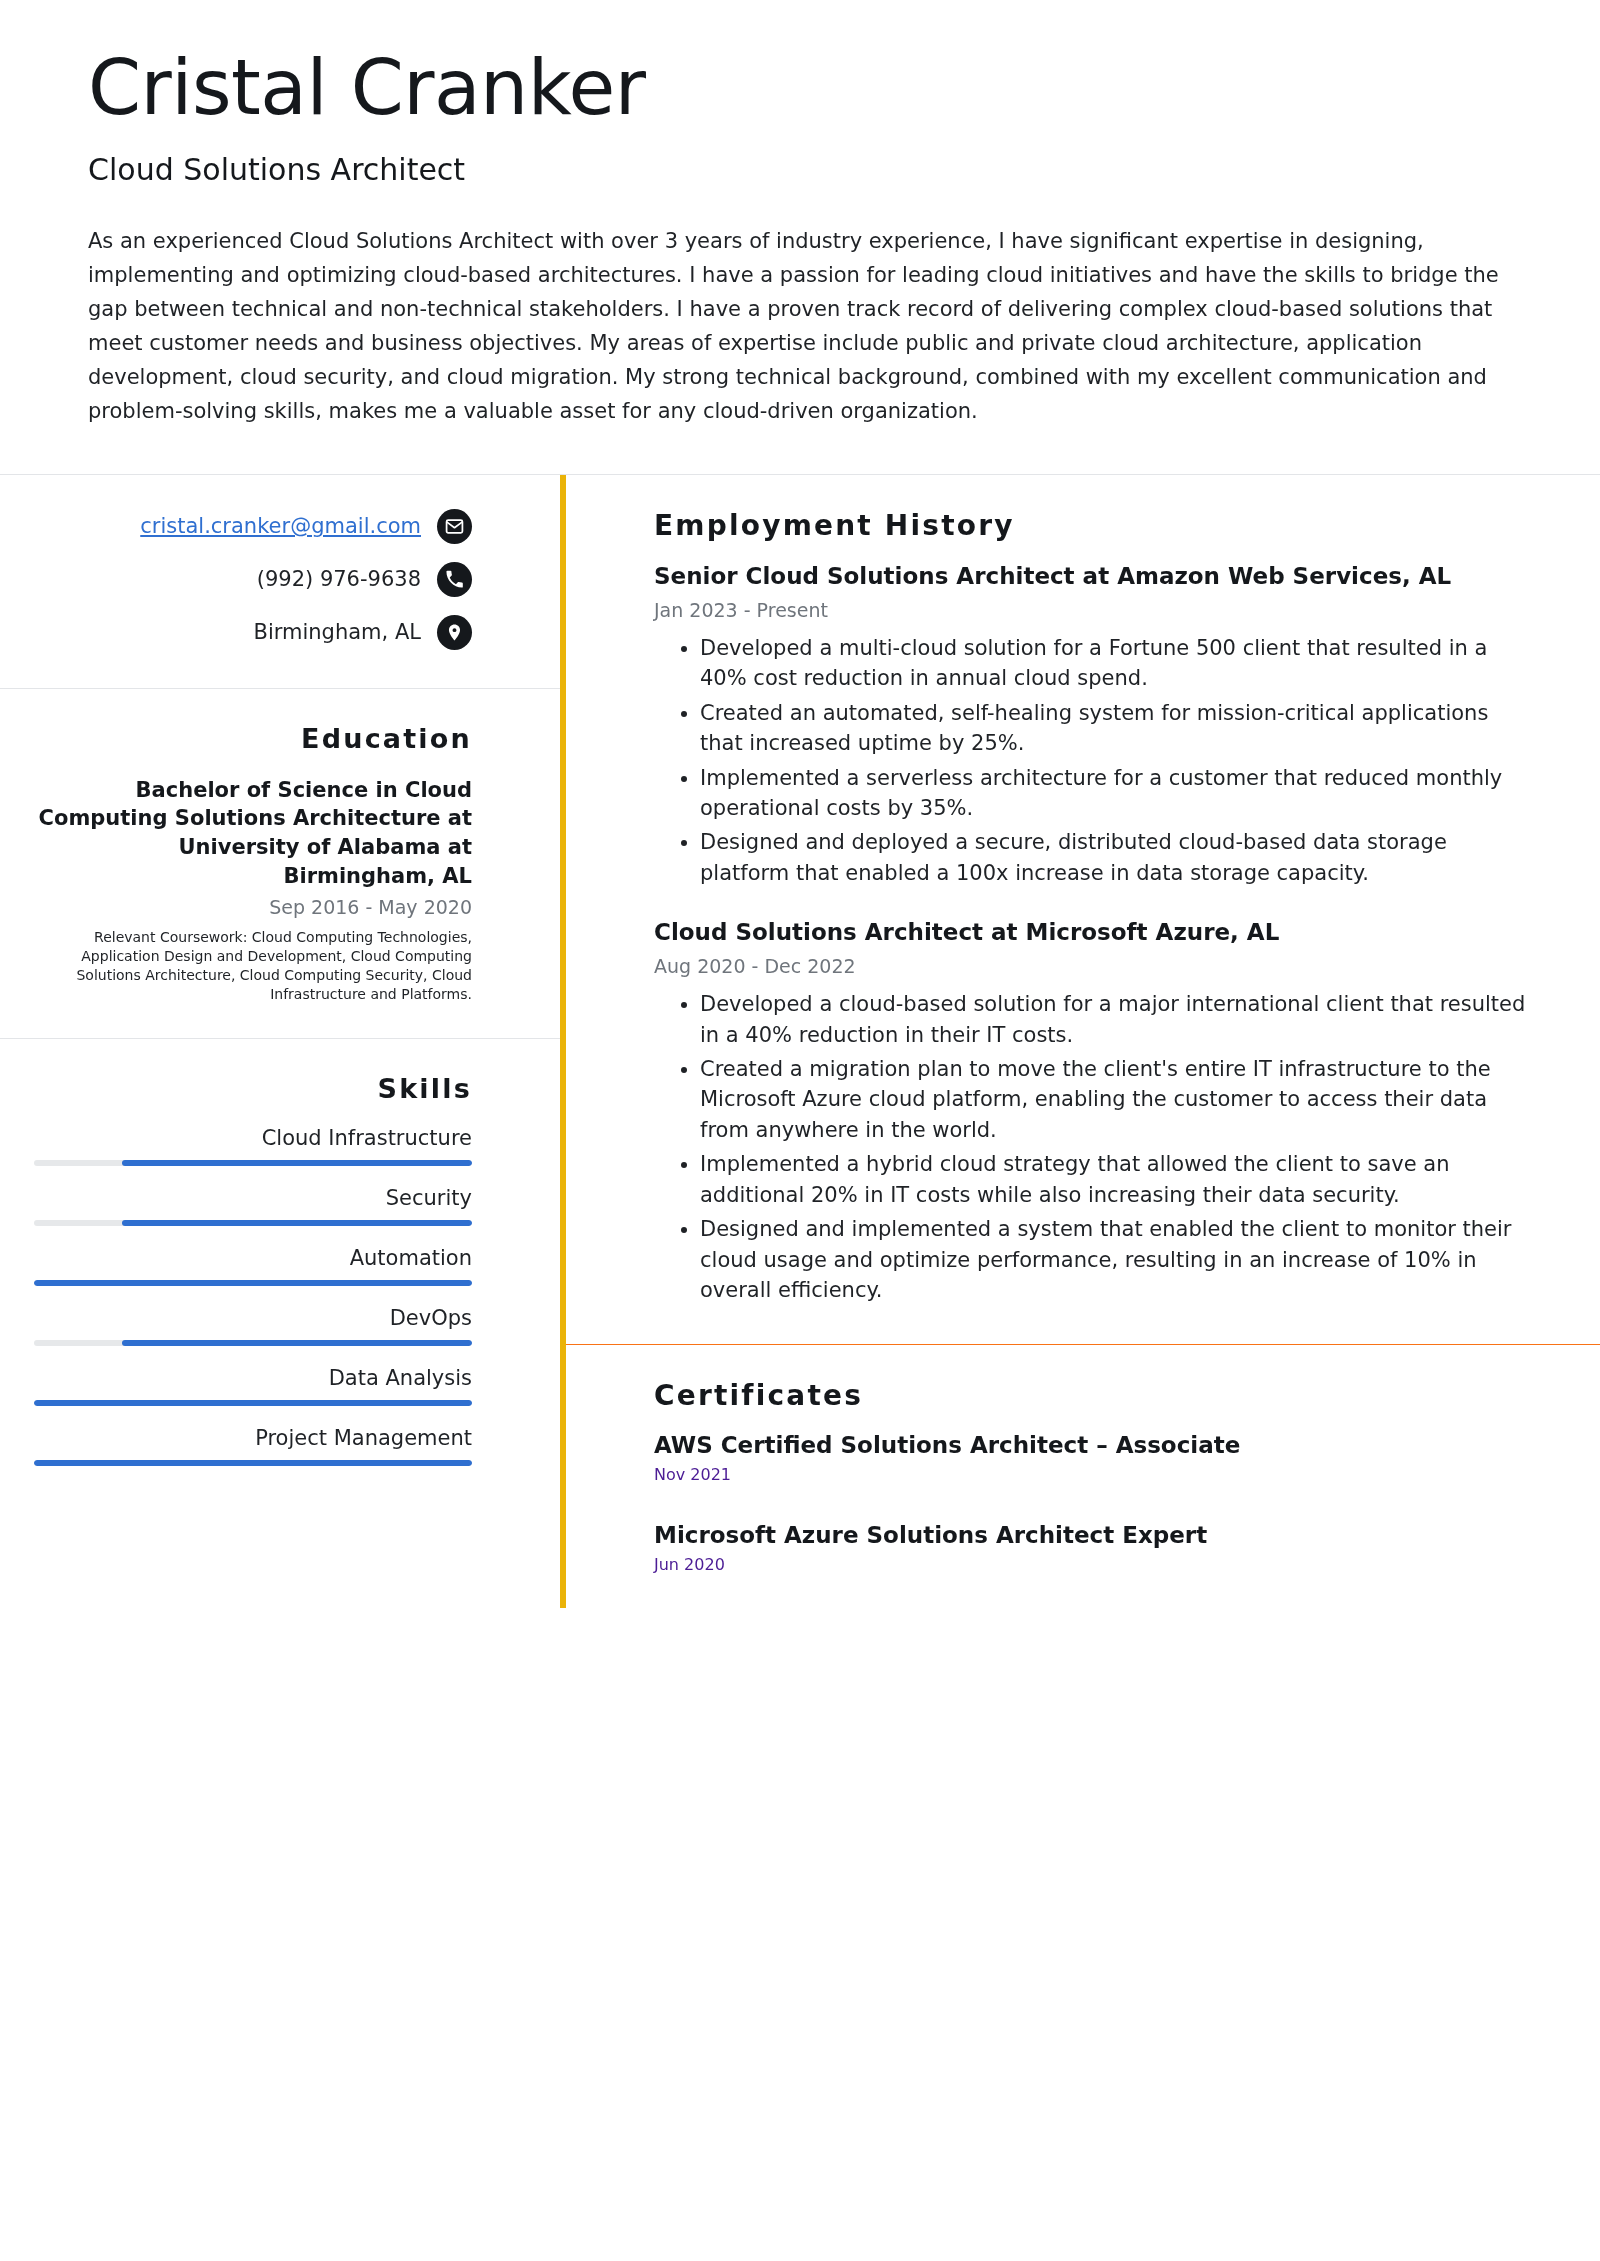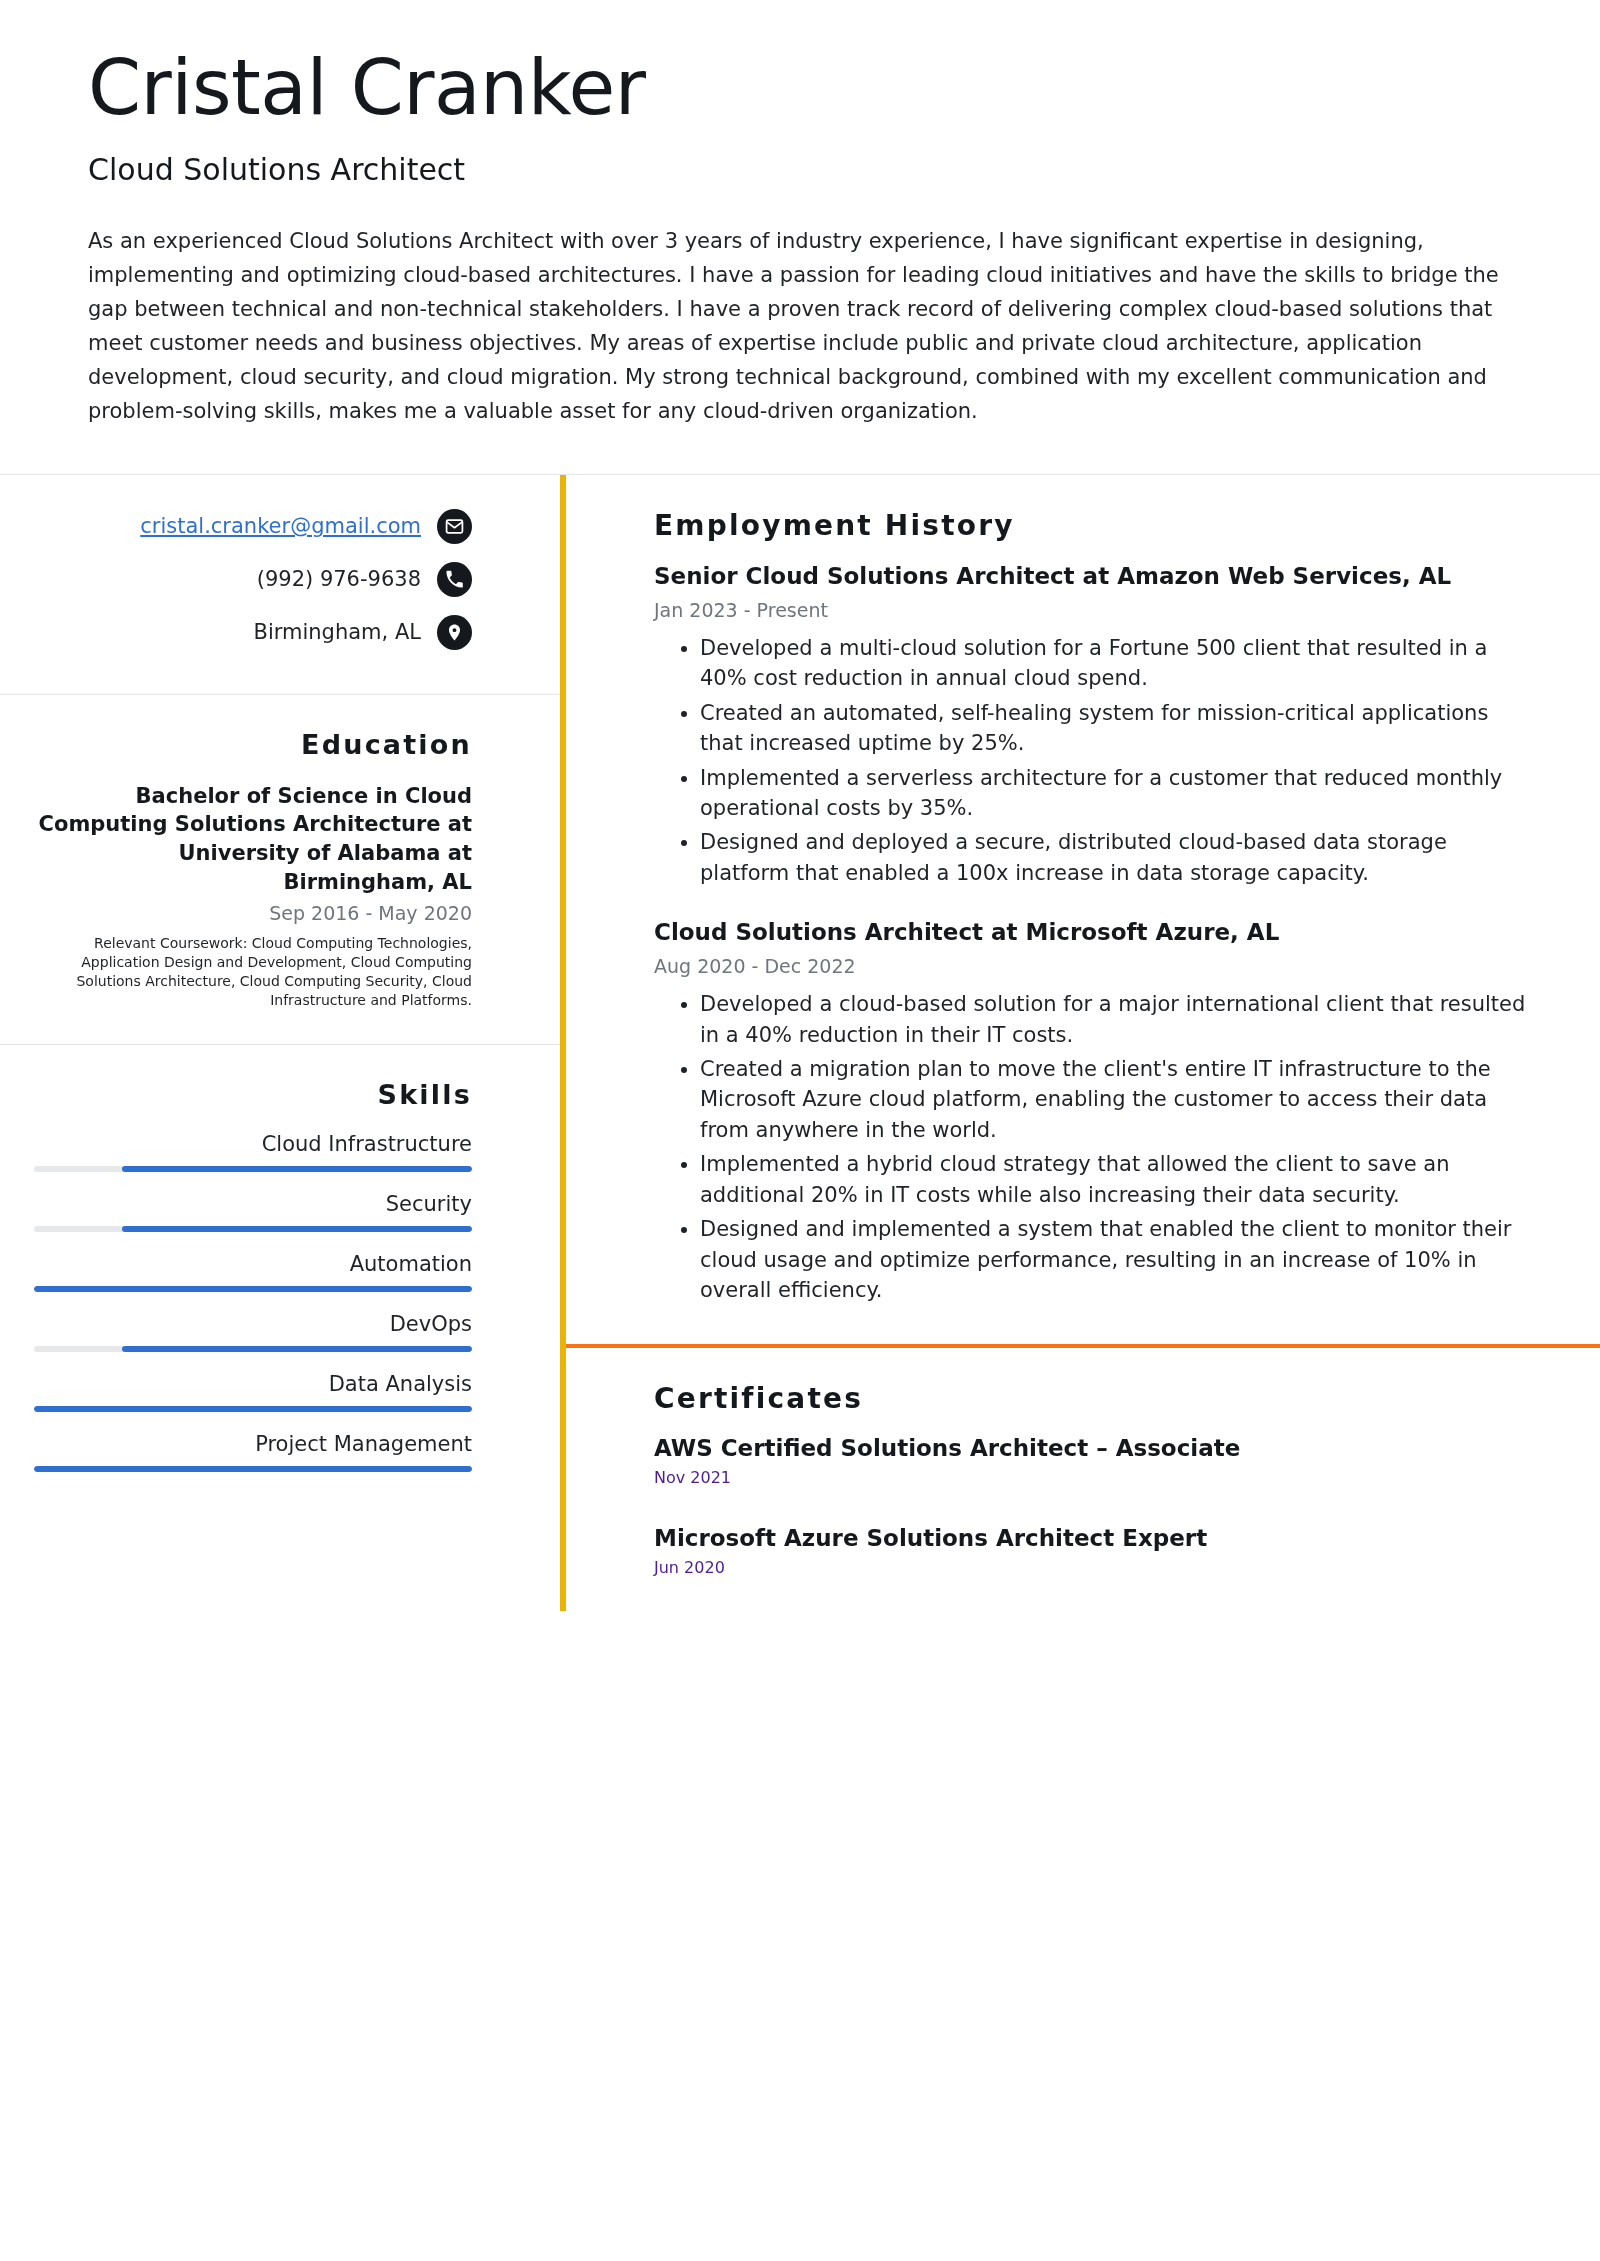--- a/index.html
+++ b/index.html
@@ -81,21 +81,21 @@
   }
   .lblock:last-child { border-bottom: 0; }
 
   .contact-row {
     display: flex;
     align-items: center;
     justify-content: flex-end;
     gap: 16px;
     margin-bottom: 18px;
   }
-  .contact-row:last-child { margin-bottom: 10px; }
+  .contact-row:last-child { margin-bottom: 4px; }
   .contact-text {
     font-size: 21px;
     color: #1f2226;
   }
   .contact-text.link {
     color: #2f6fd0;
     text-decoration: underline;
   }
   .badge {
     width: 35px;
@@ -167,21 +167,21 @@
     top: 0;
     right: 0;
     height: 6px;
     background: #2f6fd0;
     border-radius: 3px;
   }
 
   
   .rblock {
     padding: 34px 66px 34px 88px;
-    border-bottom: 4px solid #f97316;
+    border-bottom: 1px solid #f97316;
   }
   .rblock:last-child { border-bottom: 0; }
 
   .rsect-title {
     font-size: 28px;
     font-weight: 700;
     letter-spacing: 2.2px;
     color: #15181c;
     margin: 0 0 20px 0;
   }

